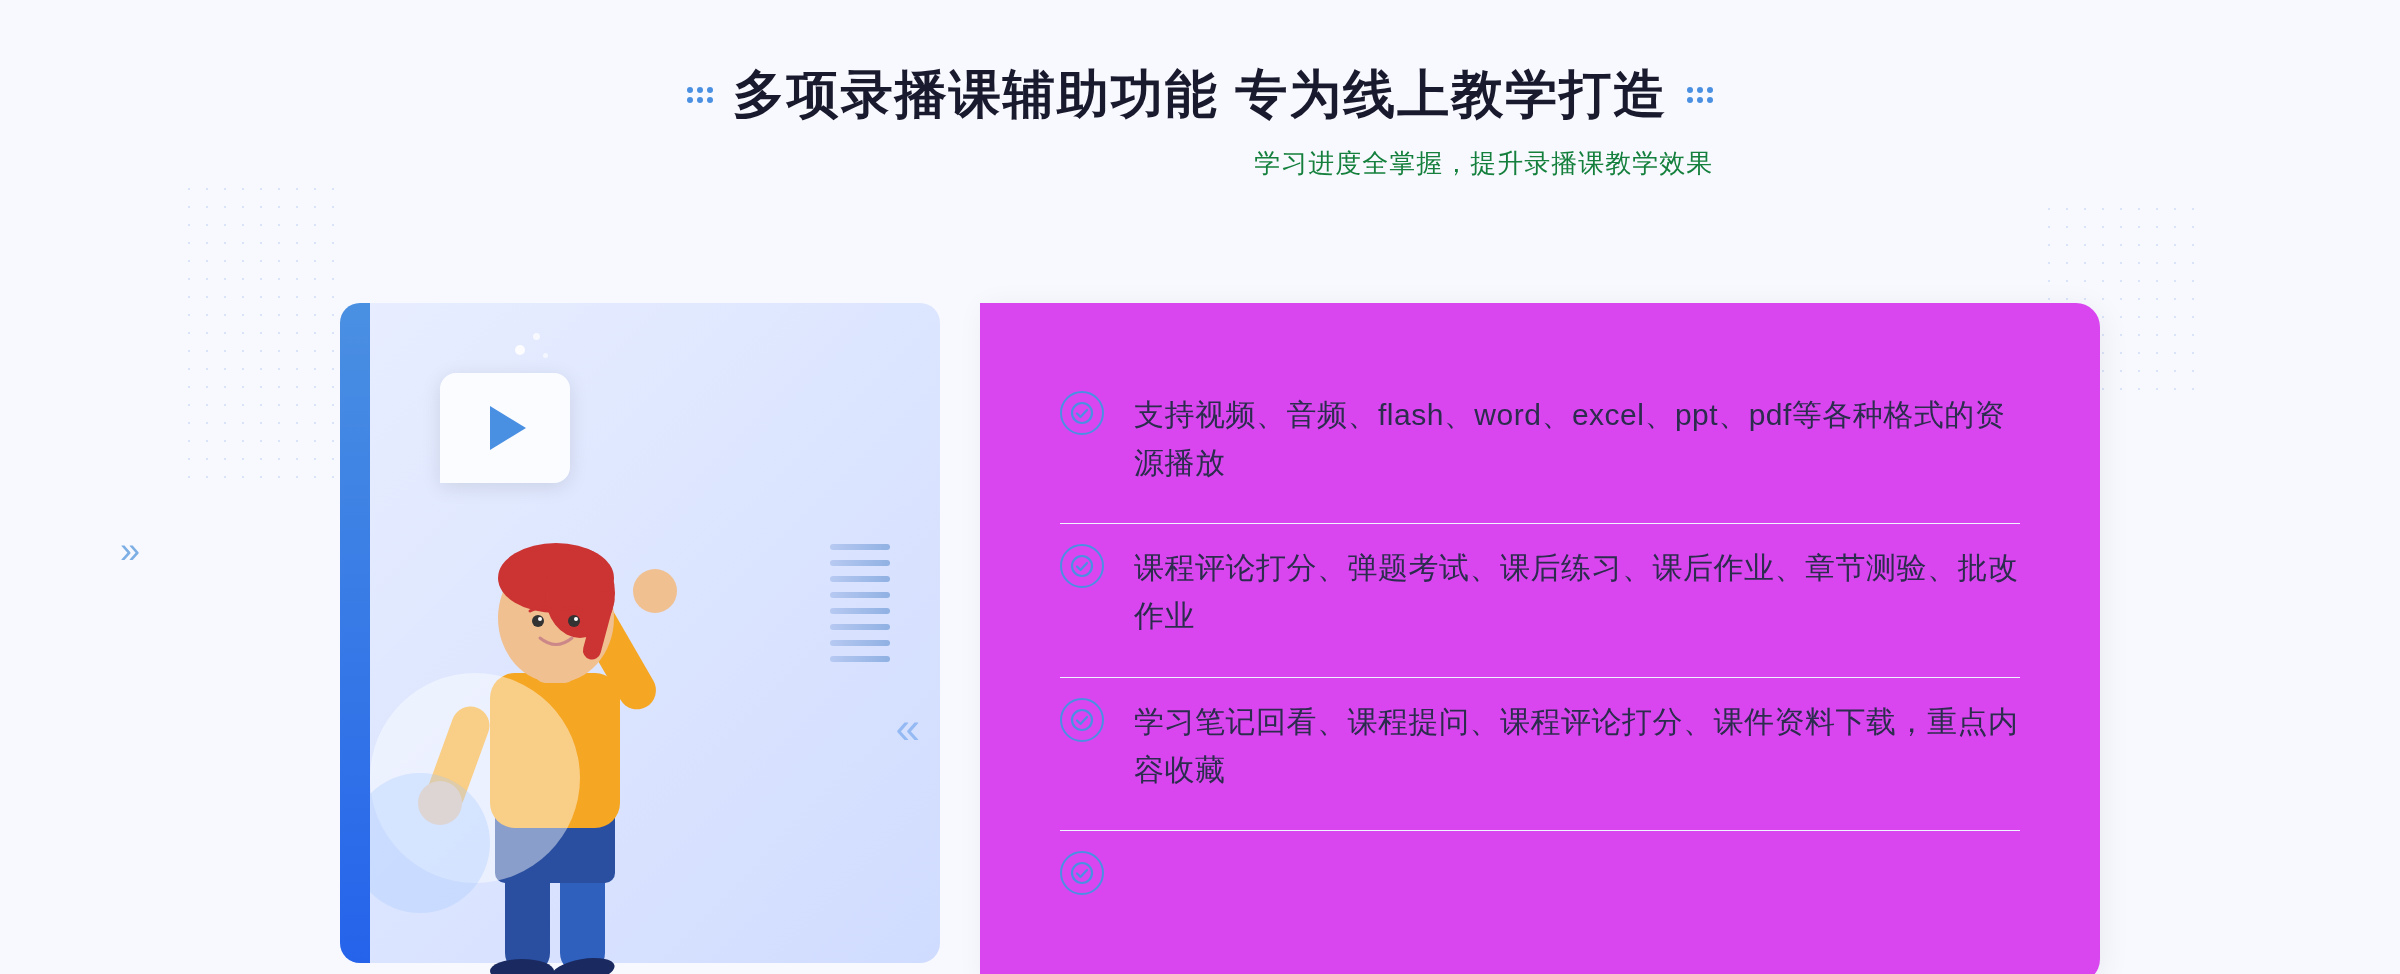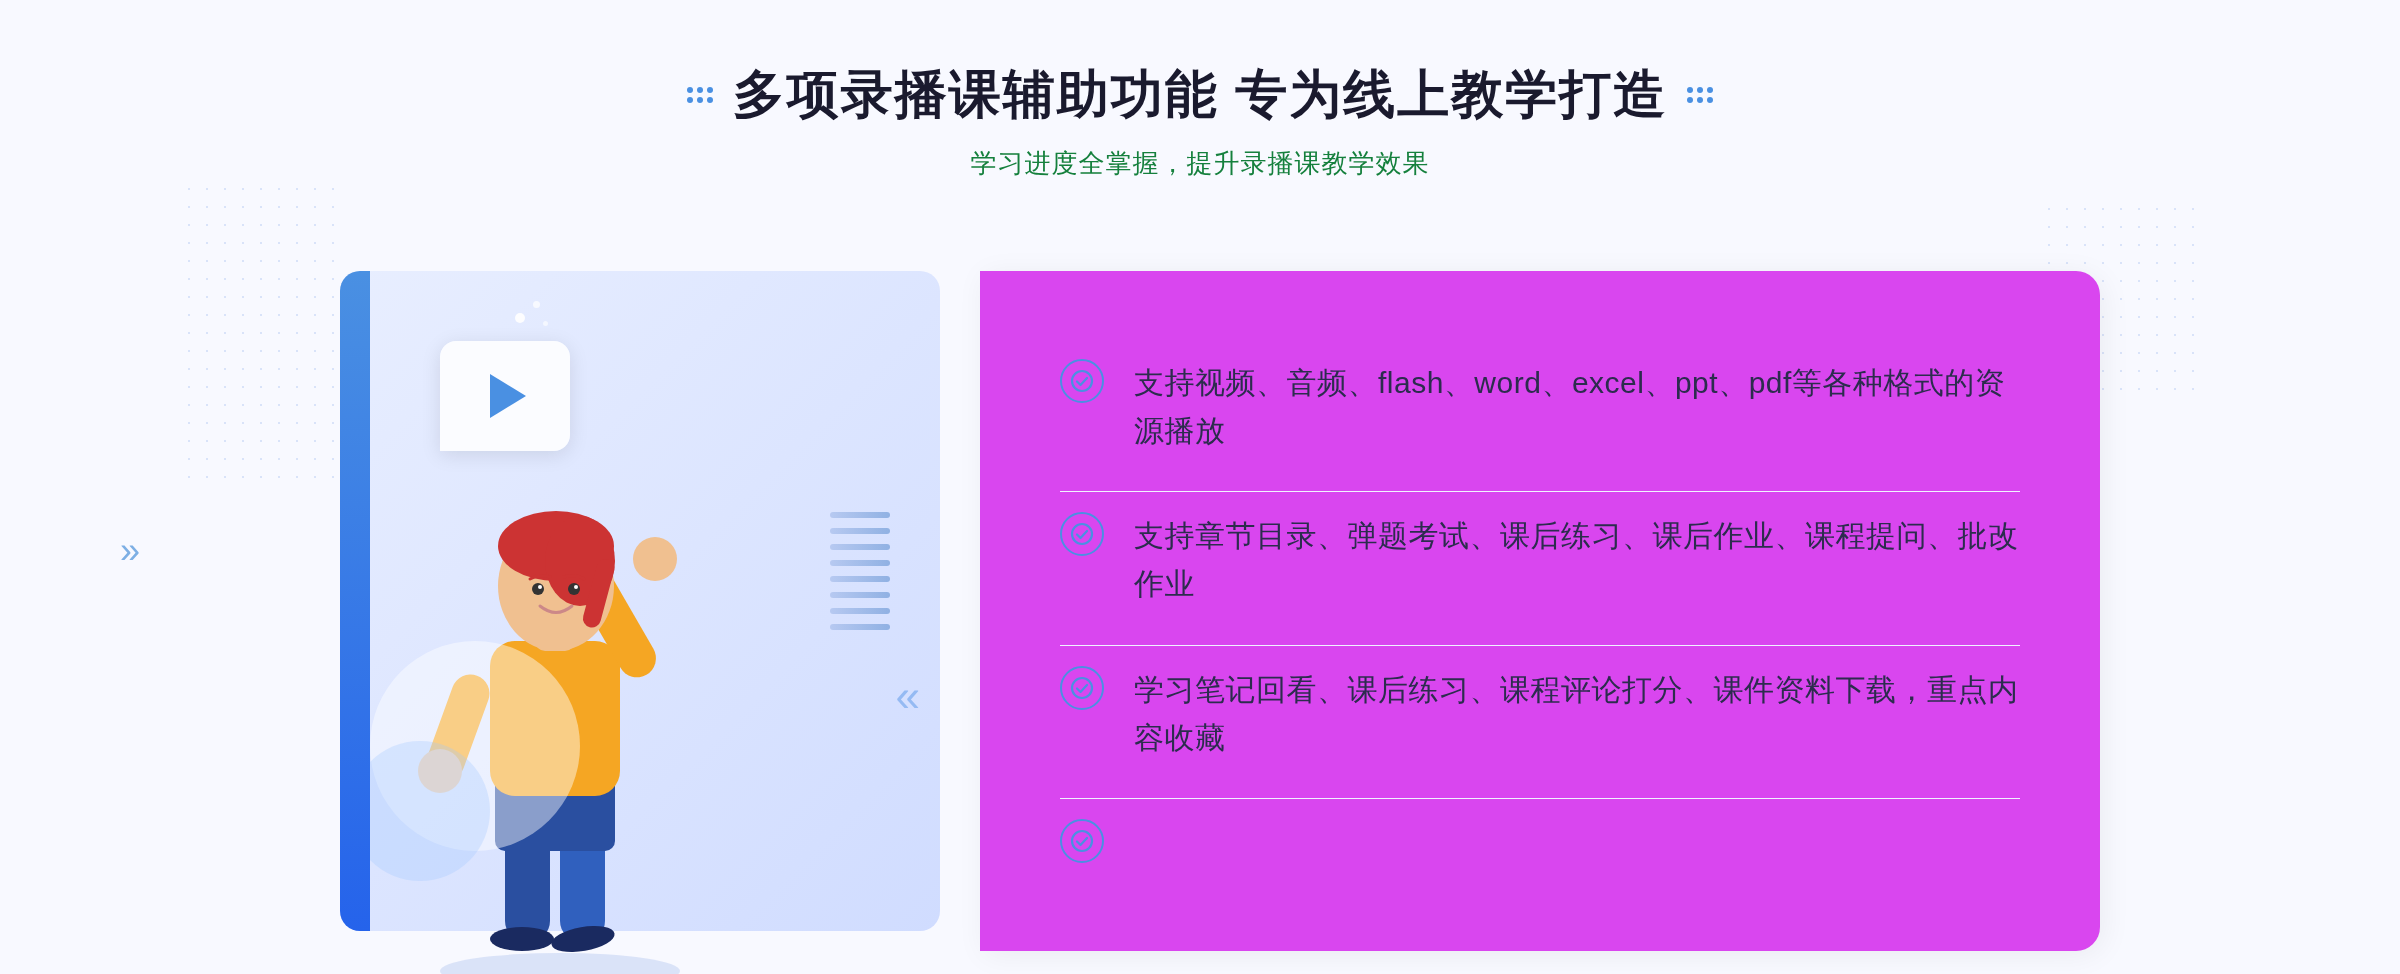--- a/index.html
+++ b/index.html
@@ -56,22 +56,22 @@
       position: absolute;
       left: 120px;
       top: 530px;
       color: #4a90d9;
       font-size: 36px;
       opacity: 0.7;
     }
 
     
     .header-section {
-      text-align: center;
-      margin-bottom: 60px;
+      text-align: right;
+      margin-bottom: 92px;
       position: relative;
     }
 
     .title-row {
       display: flex;
       align-items: center;
       justify-content: center;
       gap: 20px;
       margin-bottom: 16px;
     }
@@ -394,31 +394,31 @@
         <span class="feature-text">支持视频、音频、flash、word、excel、ppt、pdf等各种格式的资源播放</span>
       </div>
 
       <div class="feature-item">
         <div class="check-circle">
           <svg width="24" height="24" viewBox="0 0 24 24" fill="none" xmlns="http://www.w3.org/2000/svg">
             <circle cx="12" cy="12" r="10" stroke="#4a90e2" stroke-width="2.2"></circle>
             <path d="M7 12.5l3.5 3.5 6.5-7" stroke="#4a90e2" stroke-width="2.2" stroke-linecap="round" stroke-linejoin="round"></path>
           </svg>
         </div>
-        <span class="feature-text">支持章节目录、弹题考试、课后练习、课后作业、课程提问、批改作业</span>
+        <span class="feature-text">课程评论打分、弹题考试、课后练习、课后作业、章节测验、批改作业</span>
       </div>
 
       <div class="feature-item">
         <div class="check-circle">
           <svg width="24" height="24" viewBox="0 0 24 24" fill="none" xmlns="http://www.w3.org/2000/svg">
             <circle cx="12" cy="12" r="10" stroke="#4a90e2" stroke-width="2.2"></circle>
             <path d="M7 12.5l3.5 3.5 6.5-7" stroke="#4a90e2" stroke-width="2.2" stroke-linecap="round" stroke-linejoin="round"></path>
           </svg>
         </div>
-        <span class="feature-text">学习笔记回看、课后练习、课程评论打分、课件资料下载，重点内容收藏</span>
+        <span class="feature-text">学习笔记回看、课程提问、课程评论打分、课件资料下载，重点内容收藏</span>
       </div>
 
       <div class="feature-item">
         <div class="check-circle">
           <svg width="24" height="24" viewBox="0 0 24 24" fill="none" xmlns="http://www.w3.org/2000/svg">
             <circle cx="12" cy="12" r="10" stroke="#4a90e2" stroke-width="2.2"></circle>
             <path d="M7 12.5l3.5 3.5 6.5-7" stroke="#4a90e2" stroke-width="2.2" stroke-linecap="round" stroke-linejoin="round"></path>
           </svg>
         </div>
       </div>

